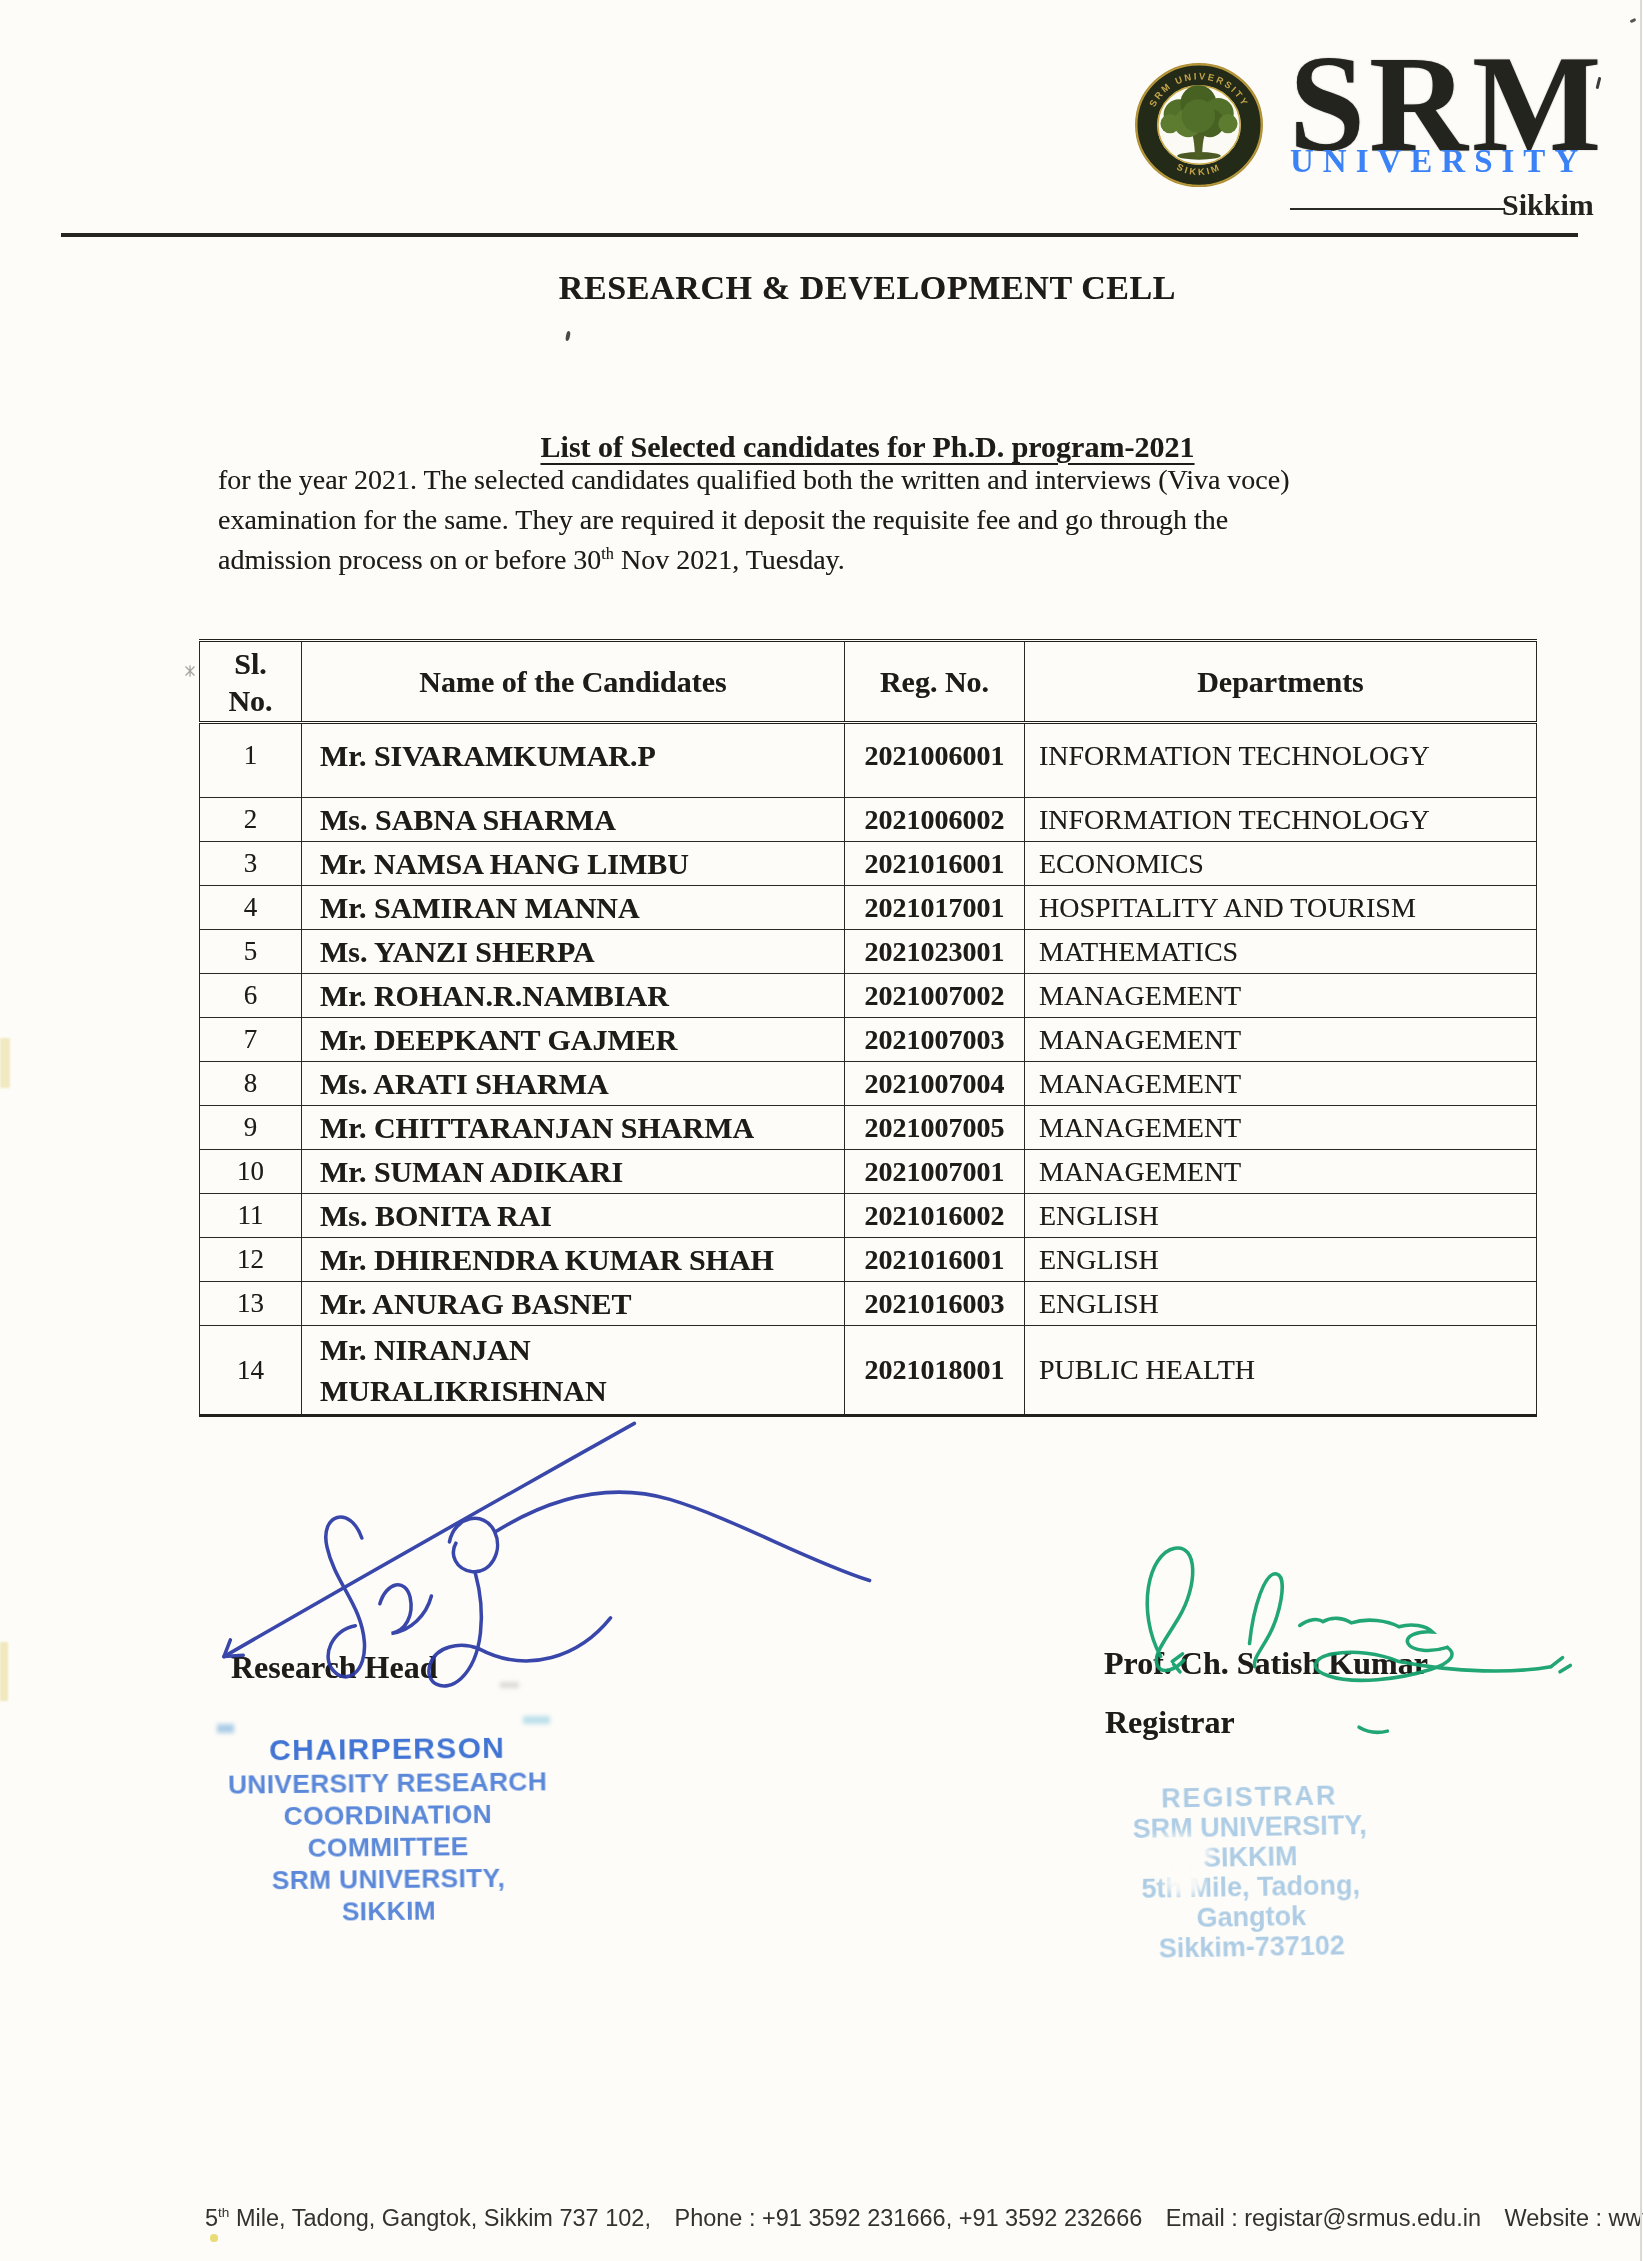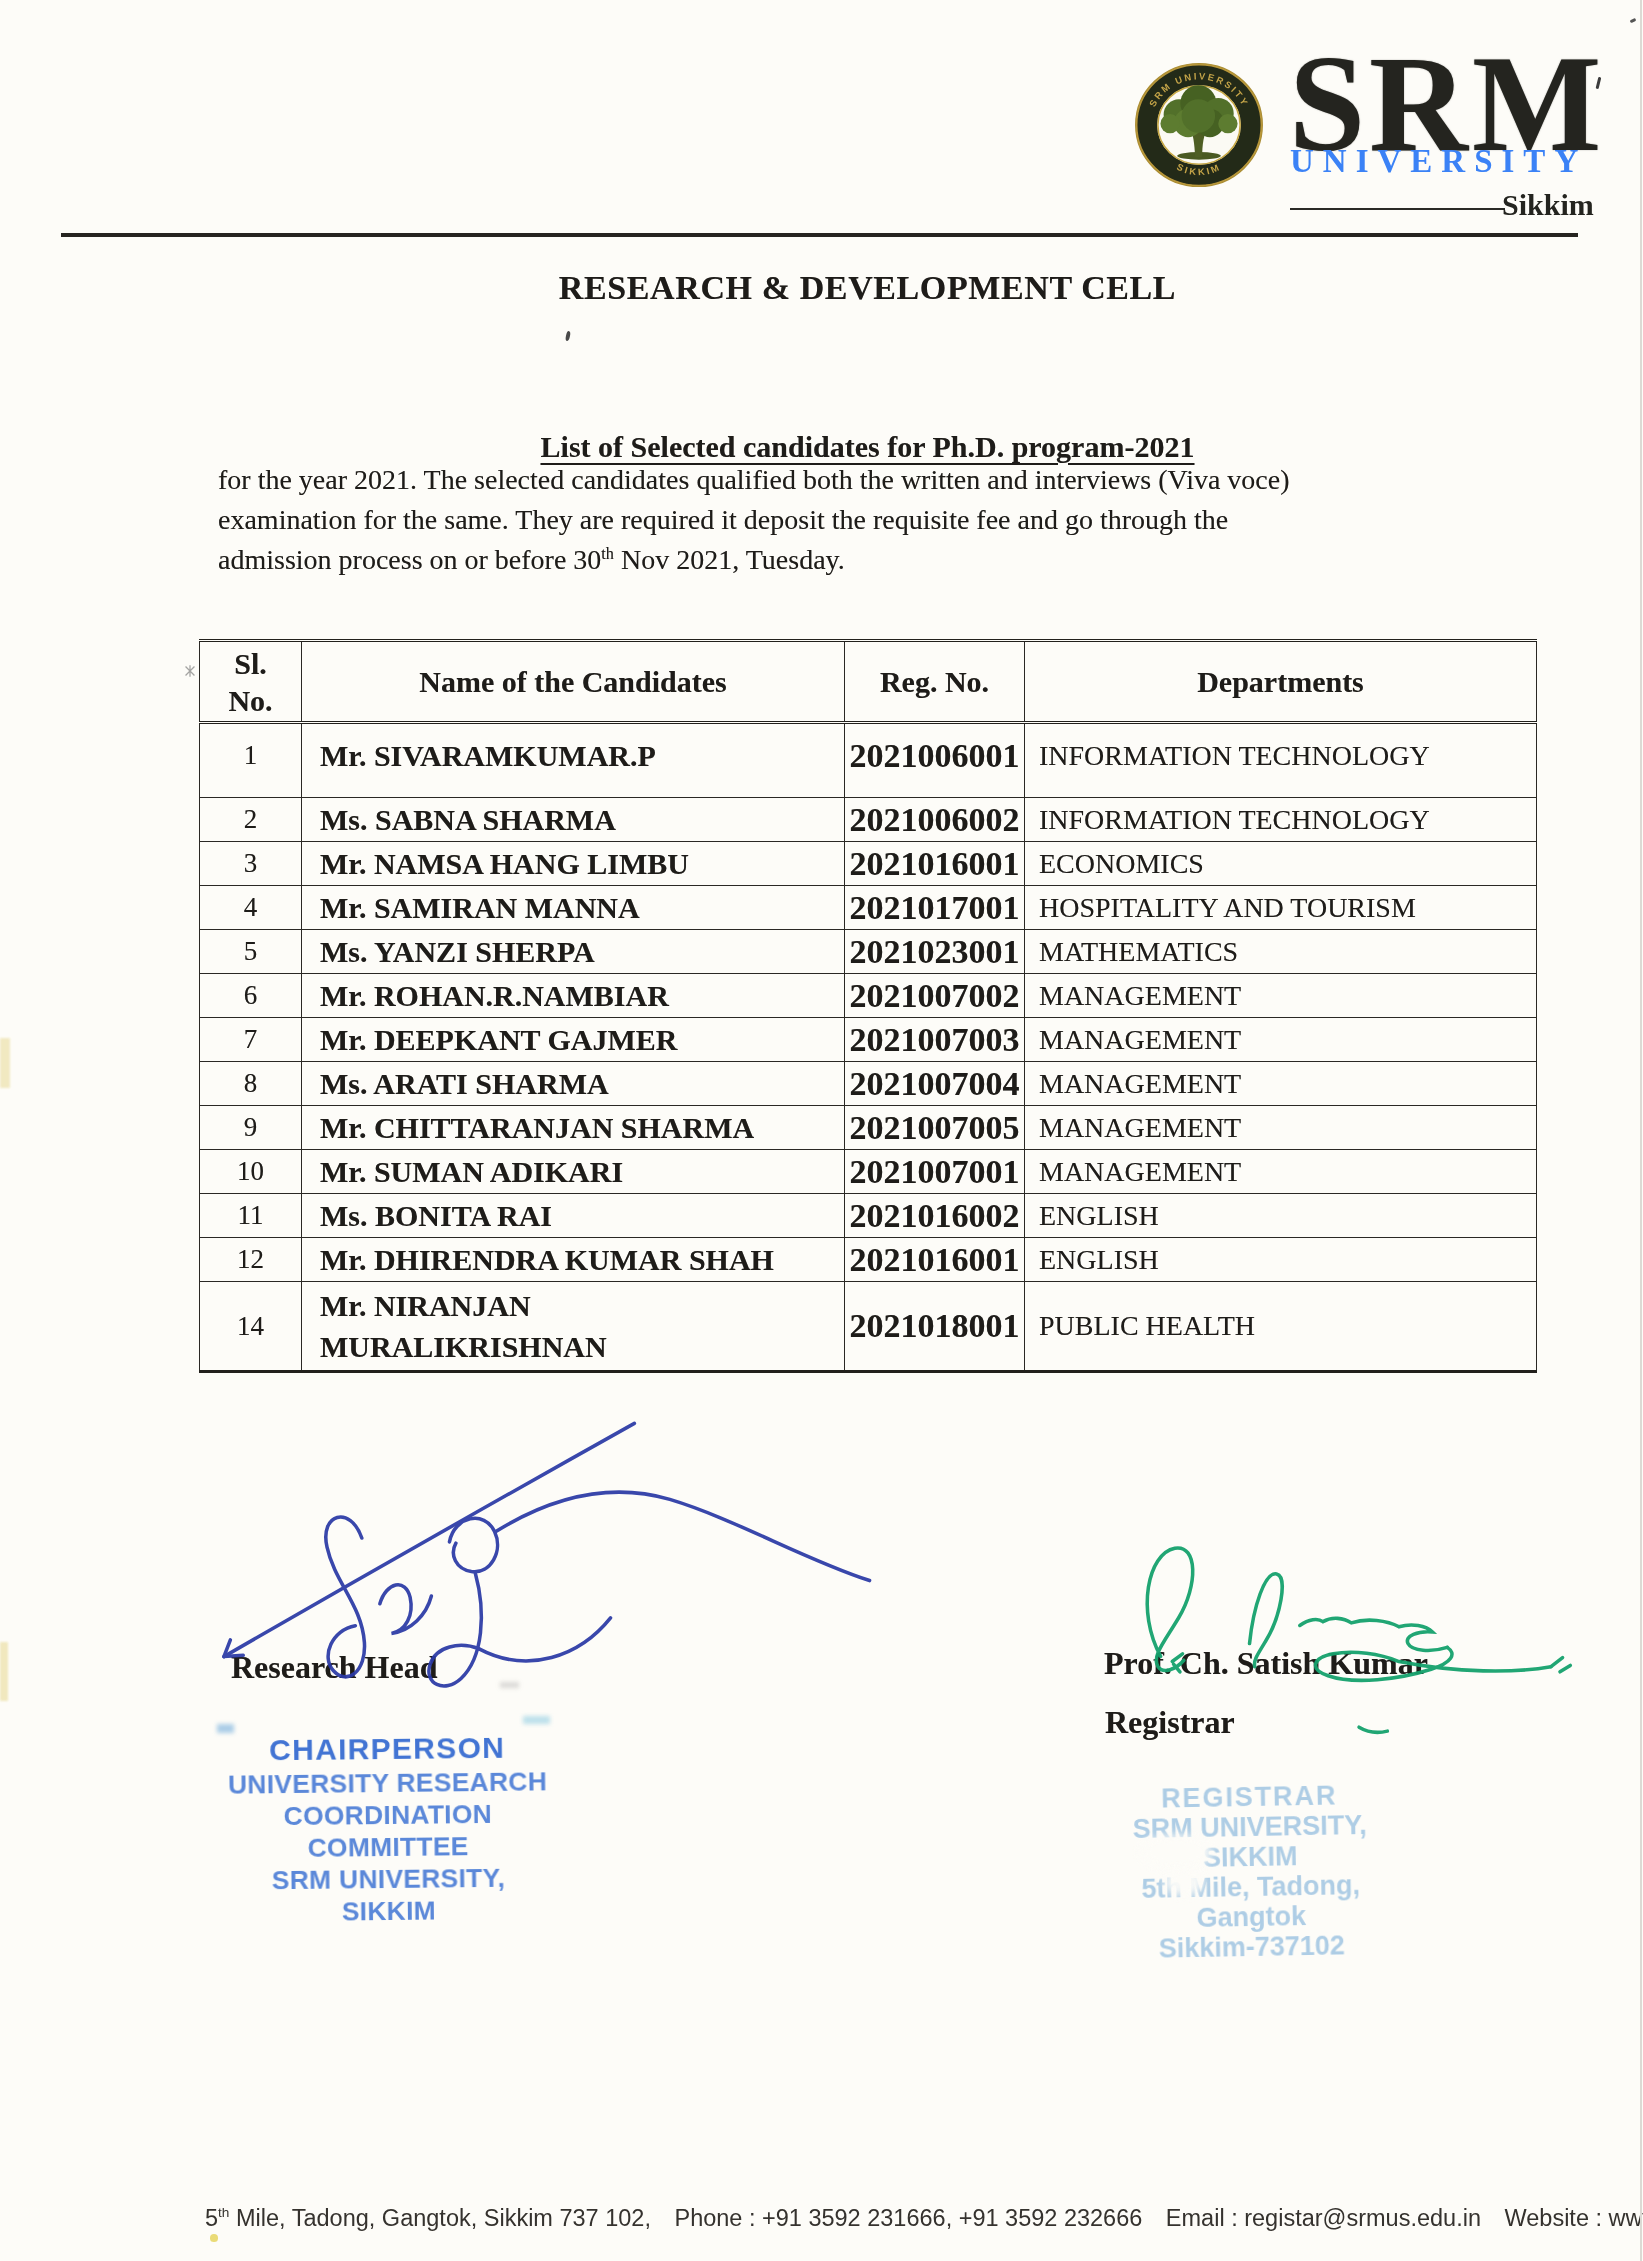--- a/index.html
+++ b/index.html
@@ -37,21 +37,21 @@
   
   table.cand{ position:absolute; left:199px; top:639px; width:1338px;
     border-collapse:collapse; table-layout:fixed;
     border:1.9px solid #22201c; border-top:3.9px double #22201c; border-bottom:3.2px solid #22201c; }
   table.cand th, table.cand td{ border:1.9px solid #2a2824; vertical-align:middle; overflow:hidden; }
   table.cand thead th{ border-bottom:3.9px double #22201c; font-size:30px; font-weight:700; text-align:center; }
   th .slwrap{ white-space:pre-line; line-height:37px; display:inline-block; }
   .tr-head{ height:82px; } .tr-first{ height:75px; } .tr-std{ height:43px; } .tr-last{ height:90px; }
   td.sl{ font-size:27px; text-align:center; }
   td.name{ font-size:30px; font-weight:700; padding-left:18px; white-space:pre-line; line-height:41px;}
-  td.reg{ font-size:34px; font-weight:700; text-align:center;margin-left:10px; }
+  td.reg{ font-size:28px; font-weight:700; text-align:center;margin-left:10px; }
   td.dept{ font-size:28px; padding-left:14px; }
   .tr-first td{ vertical-align:bottom; padding-bottom:10.3px; }
 
   
   .sig-left{ position:absolute; left:193px; top:1405px; width:741px; height:297px; }
   .research-head{ position:absolute; left:231px; top:1649px; font-size:32px; font-weight:700; }
   .stamp-chair{ position:absolute; left:227px; top:1730px; width:322px; text-align:center;
     font-family:"Liberation Sans","DejaVu Sans",sans-serif;
     transform:rotate(-0.6deg); opacity:.9; filter:blur(0.3px); }
   .stamp-chair .l1{ font-size:30px; font-weight:800; letter-spacing:1.3px; color:#2e66d0; line-height:37px;}
@@ -218,20 +218,26 @@
         <td class="name">Ms. BONITA RAI</td>
         <td class="reg">2021016002</td>
         <td class="dept">ENGLISH</td>
       </tr>
       <tr class="tr-std">
         <td class="sl">12</td>
         <td class="name">Mr. DHIRENDRA KUMAR SHAH</td>
         <td class="reg">2021016001</td>
         <td class="dept">ENGLISH</td>
       </tr>
+      <tr class="tr-std">
+        <td class="sl">13</td>
+        <td class="name">Mr. ANURAG BASNET</td>
+        <td class="reg">2021016003</td>
+        <td class="dept">ENGLISH</td>
+      </tr>
       <tr class="tr-last">
         <td class="sl">14</td>
         <td class="name">Mr. NIRANJAN
 MURALIKRISHNAN</td>
         <td class="reg">2021018001</td>
         <td class="dept">PUBLIC HEALTH</td>
       </tr>
     </tbody>
   </table>
 

